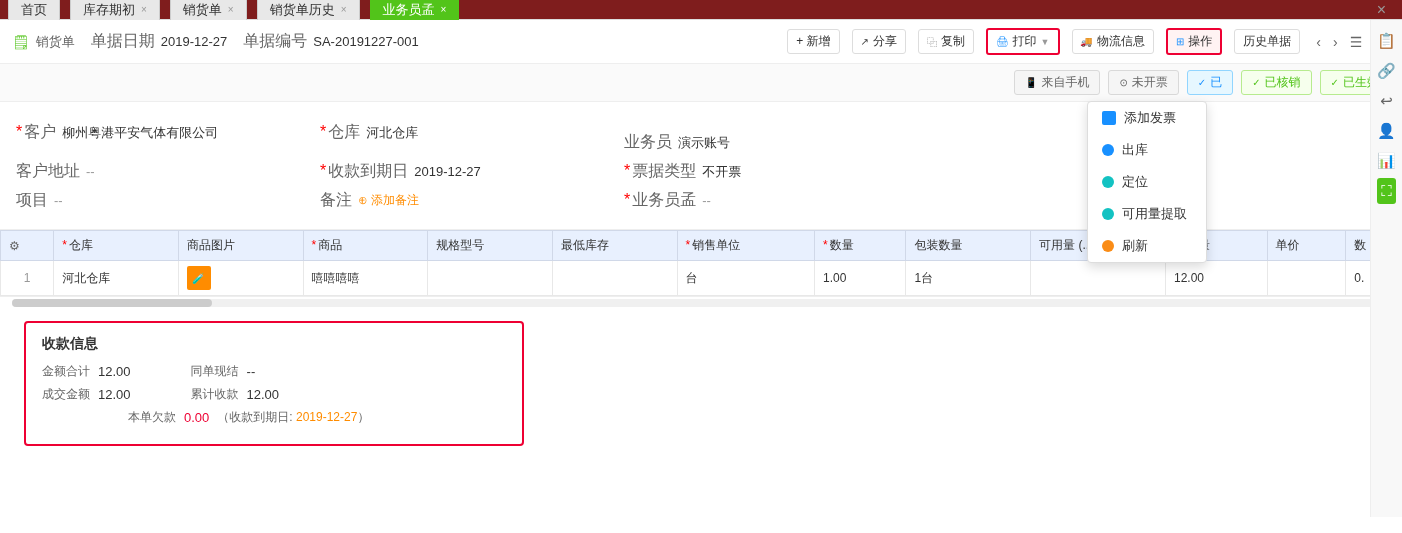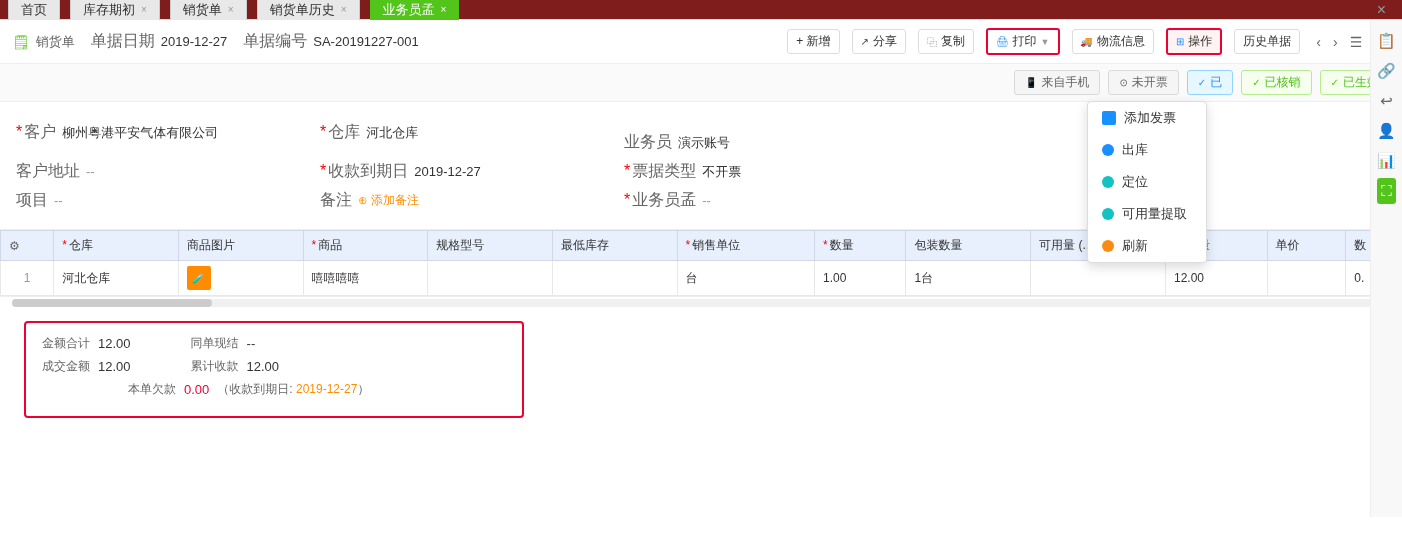--- a/index.html
+++ b/index.html
@@ -332,20 +332,21 @@
         </tbody>
       </table>
     </div>
 
     <div class="scroll-bar">
       <div class="scroll-thumb"></div>
     </div>
 
     <div style="padding: 4px 12px;">
       <div class="bottom-info">
+        <div class="bottom-info-title">收款信息</div>
         <div class="info-row">
           <div class="info-item">
             <span class="info-label">金额合计</span>
             <span class="info-value">12.00</span>
           </div>
           <div class="info-item">
             <span class="info-label">同单现结</span>
             <span class="info-value dash">--</span>
           </div>
         </div>

